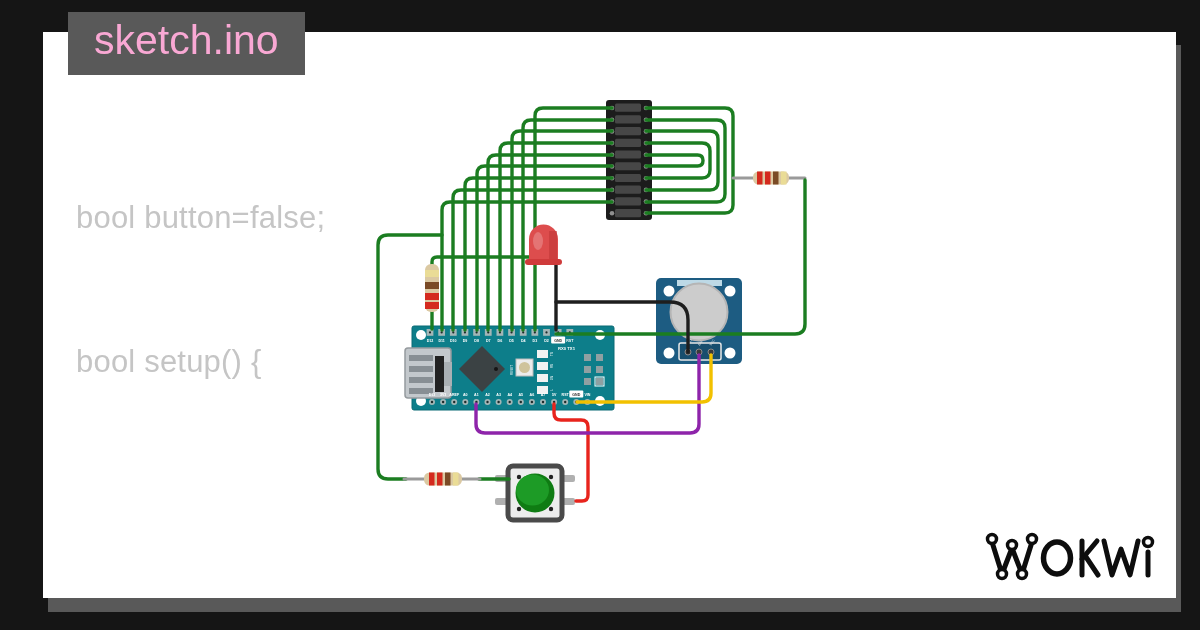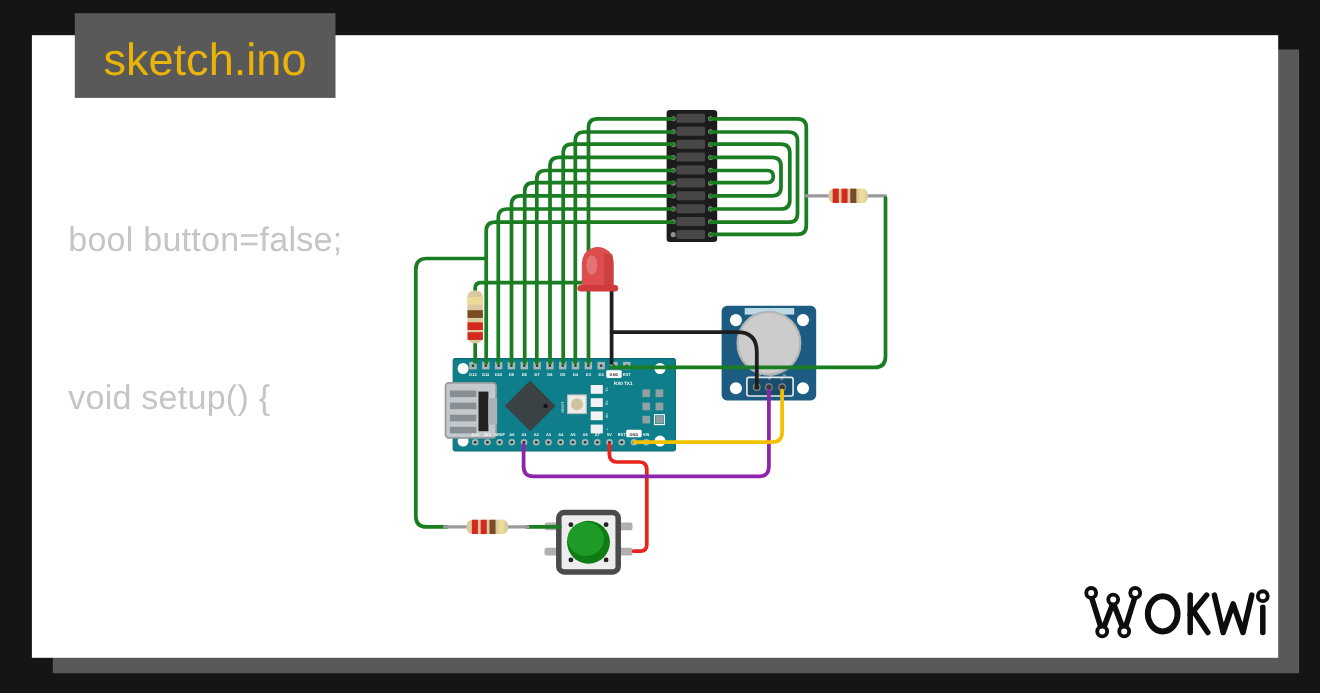--- a/index.html
+++ b/index.html
@@ -1,35 +1,35 @@
 <!DOCTYPE html>
 <html><head>
 <meta charset="utf-8">
 <style>
   html,body{margin:0;padding:0;}
   body{width:1200px;height:630px;background:#151515;position:relative;overflow:hidden;
        font-family:"Liberation Sans",sans-serif;}
   .canvas-shadow{position:absolute;left:48px;top:45px;width:1133px;height:567px;background:#595959;}
-  .canvas{position:absolute;left:29px;top:32px;width:1133px;height:566px;background:#ffffff;overflow:hidden;}
+  .canvas{position:absolute;left:43px;top:32px;width:1133px;height:566px;background:#ffffff;overflow:hidden;}
   .code{position:absolute;left:33px;top:66px;font-size:31px;line-height:48px;color:#c5c5c5;
         white-space:pre;letter-spacing:0.2px;}
-  .titlebox{position:absolute;left:68px;top:12px;background:#595959;color:#eab308;
-            font-size:41px;padding:19px 26px 11px 26px;z-index:30;}
+  .titlebox{position:absolute;left:68px;top:12px;background:#595959;color:#f9a8d4;
+            font-size:41px;padding:5px 26px 11px 26px;z-index:30;}
   svg.circuit{position:absolute;left:0;top:0;z-index:10;}
   text{font-family:"Liberation Sans",sans-serif;}
 </style>
 </head>
 <body>
 
 <div class="canvas-shadow"></div>
 
 <div class="canvas">
   <div class="code">
     <div>bool button=false;</div>
-    <div>void setup() {</div>
+    <div>bool setup() {</div>
     
     
     
     
     
     
     
     
   </div>
 </div>

